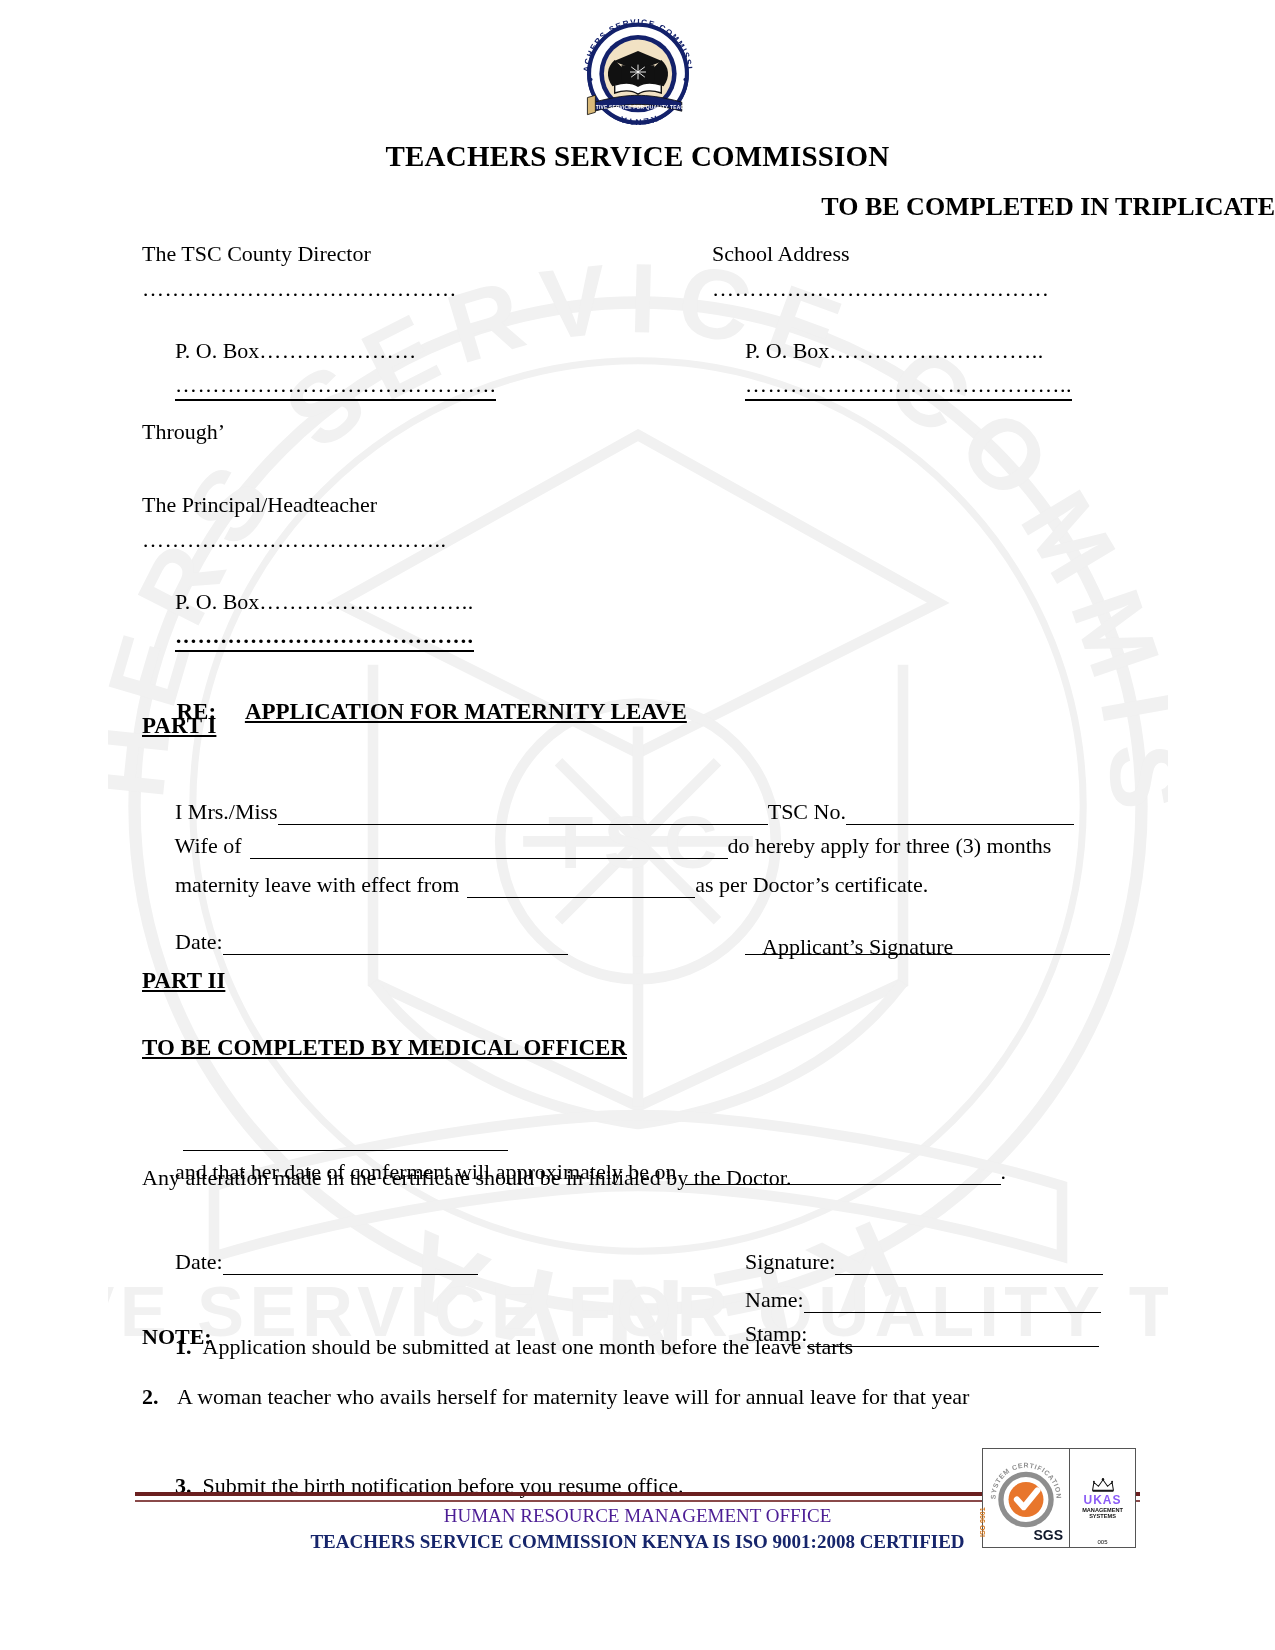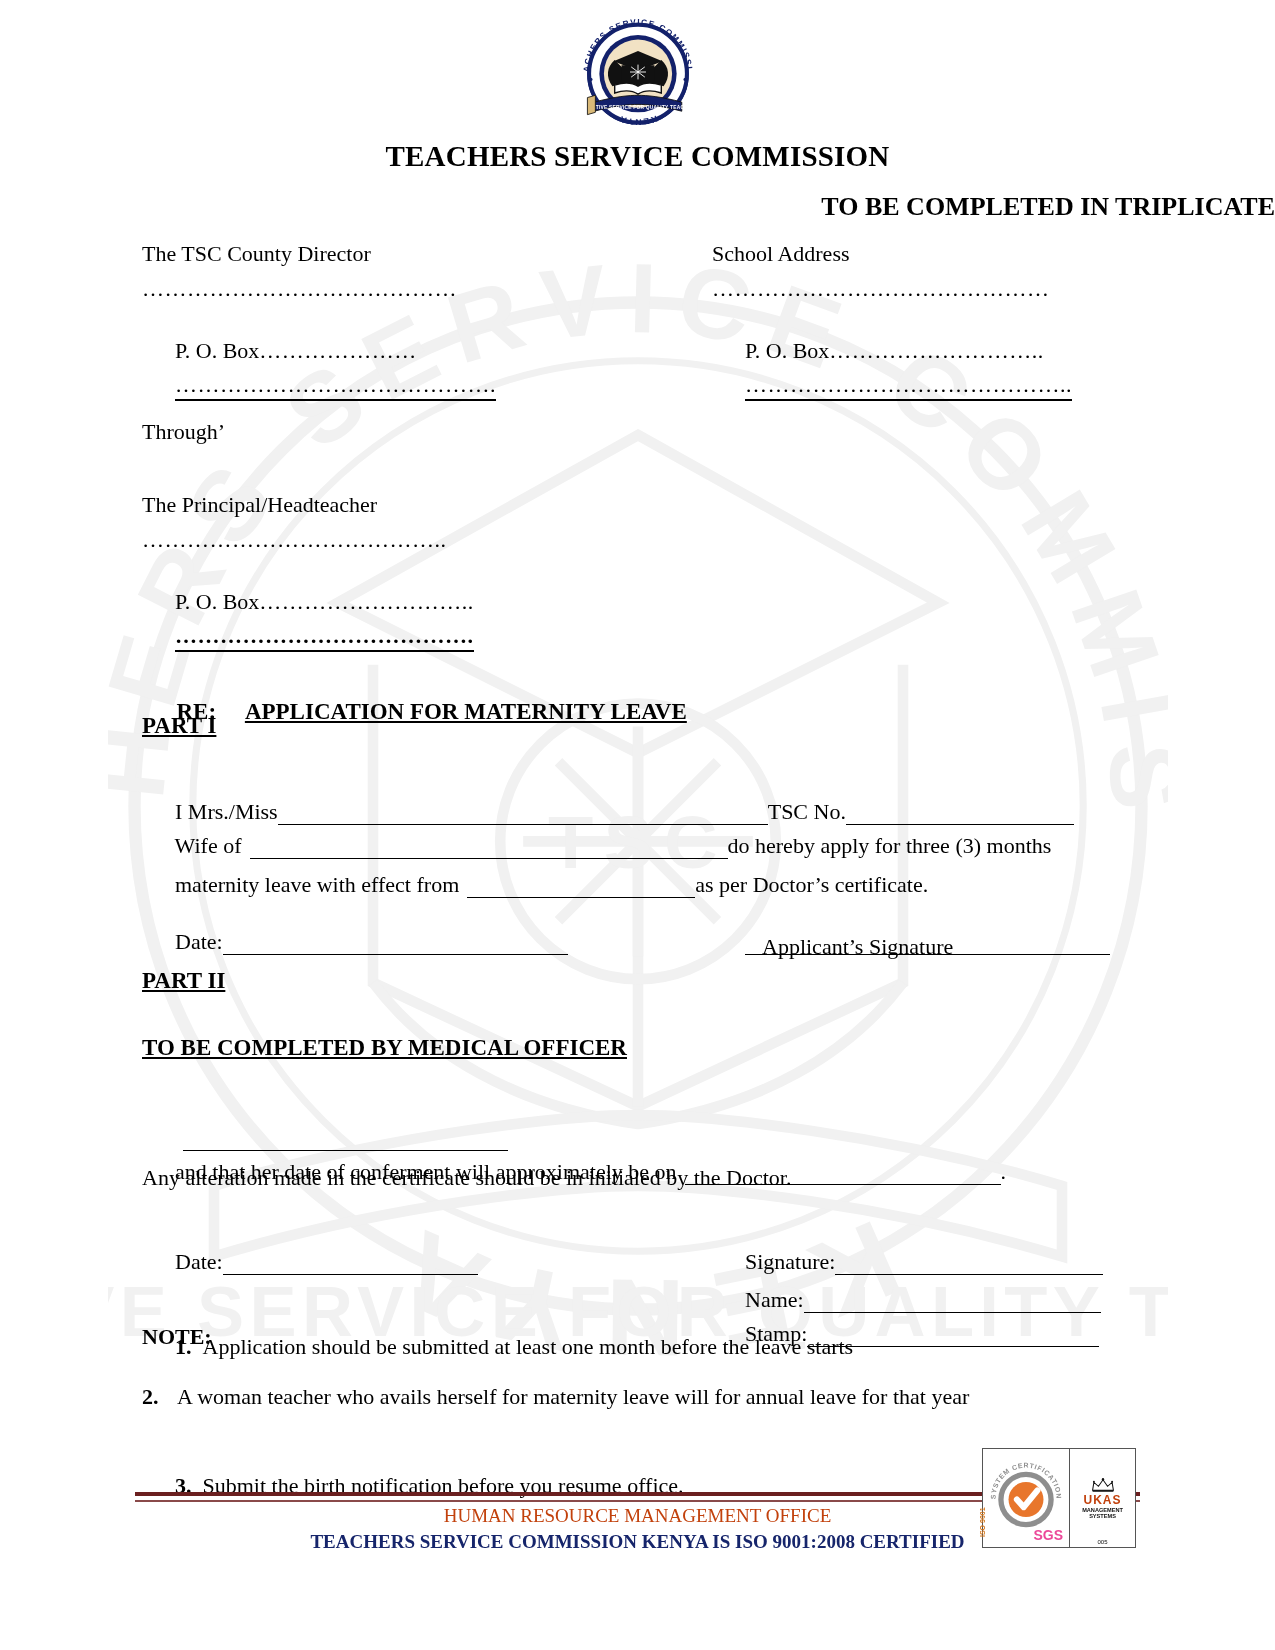--- a/index.html
+++ b/index.html
@@ -69,21 +69,21 @@
   .rule-thick{
     position:absolute;left:135px;width:1005px;top:1492px;
     height:4px;background:#6b2020;
   }
   .rule-thin{
     position:absolute;left:135px;width:1005px;top:1500px;
     height:1.5px;background:#8a4a4a;
   }
   .foot1{
     position:absolute;left:0;right:0;top:1505px;
-    text-align:center;font-size:19px;color:#c2410c;
+    text-align:center;font-size:19px;color:#4c1d95;
   }
   .foot2{
     position:absolute;left:0;right:0;top:1531px;
     text-align:center;font-size:19px;font-weight:bold;color:#16256b;
   }
 
   
   .badge{
     position:absolute;left:982px;top:1448px;
     width:152px;height:98px;
@@ -94,32 +94,32 @@
   .badge-left{
     width:86px;border-right:1.5px solid #555;
     position:relative;display:flex;align-items:center;justify-content:center;
   }
   .badge-right{
     flex:1;position:relative;display:flex;flex-direction:column;
     align-items:center;justify-content:center;
   }
   .sgs-txt{
     position:absolute;bottom:4px;right:6px;
-    font-size:14px;font-weight:bold;color:#ec4899;
+    font-size:14px;font-weight:bold;color:#0f172a;
     font-family:"Liberation Sans",sans-serif;
   }
   .iso-vert{
     position:absolute;left:3px;bottom:10px;
     font-size:7px;font-weight:bold;color:#d4761a;
     font-family:"Liberation Sans",sans-serif;
     transform:rotate(-90deg);transform-origin:left bottom;
     white-space:nowrap;
   }
   .ukas-name{
-    font-size:12px;font-weight:bold;letter-spacing:1px;color:#c2410c;
+    font-size:12px;font-weight:bold;letter-spacing:1px;color:#8b5cf6;
     font-family:"Liberation Sans",sans-serif;line-height:1;
   }
   .ukas-sub{
     font-size:5.6px;font-weight:bold;color:#111;text-align:center;
     font-family:"Liberation Sans",sans-serif;line-height:1.15;margin-top:1px;
   }
   .ukas-num{
     position:absolute;bottom:2px;left:0;right:0;text-align:center;
     font-size:6px;color:#111;font-family:"Liberation Sans",sans-serif;
   }

